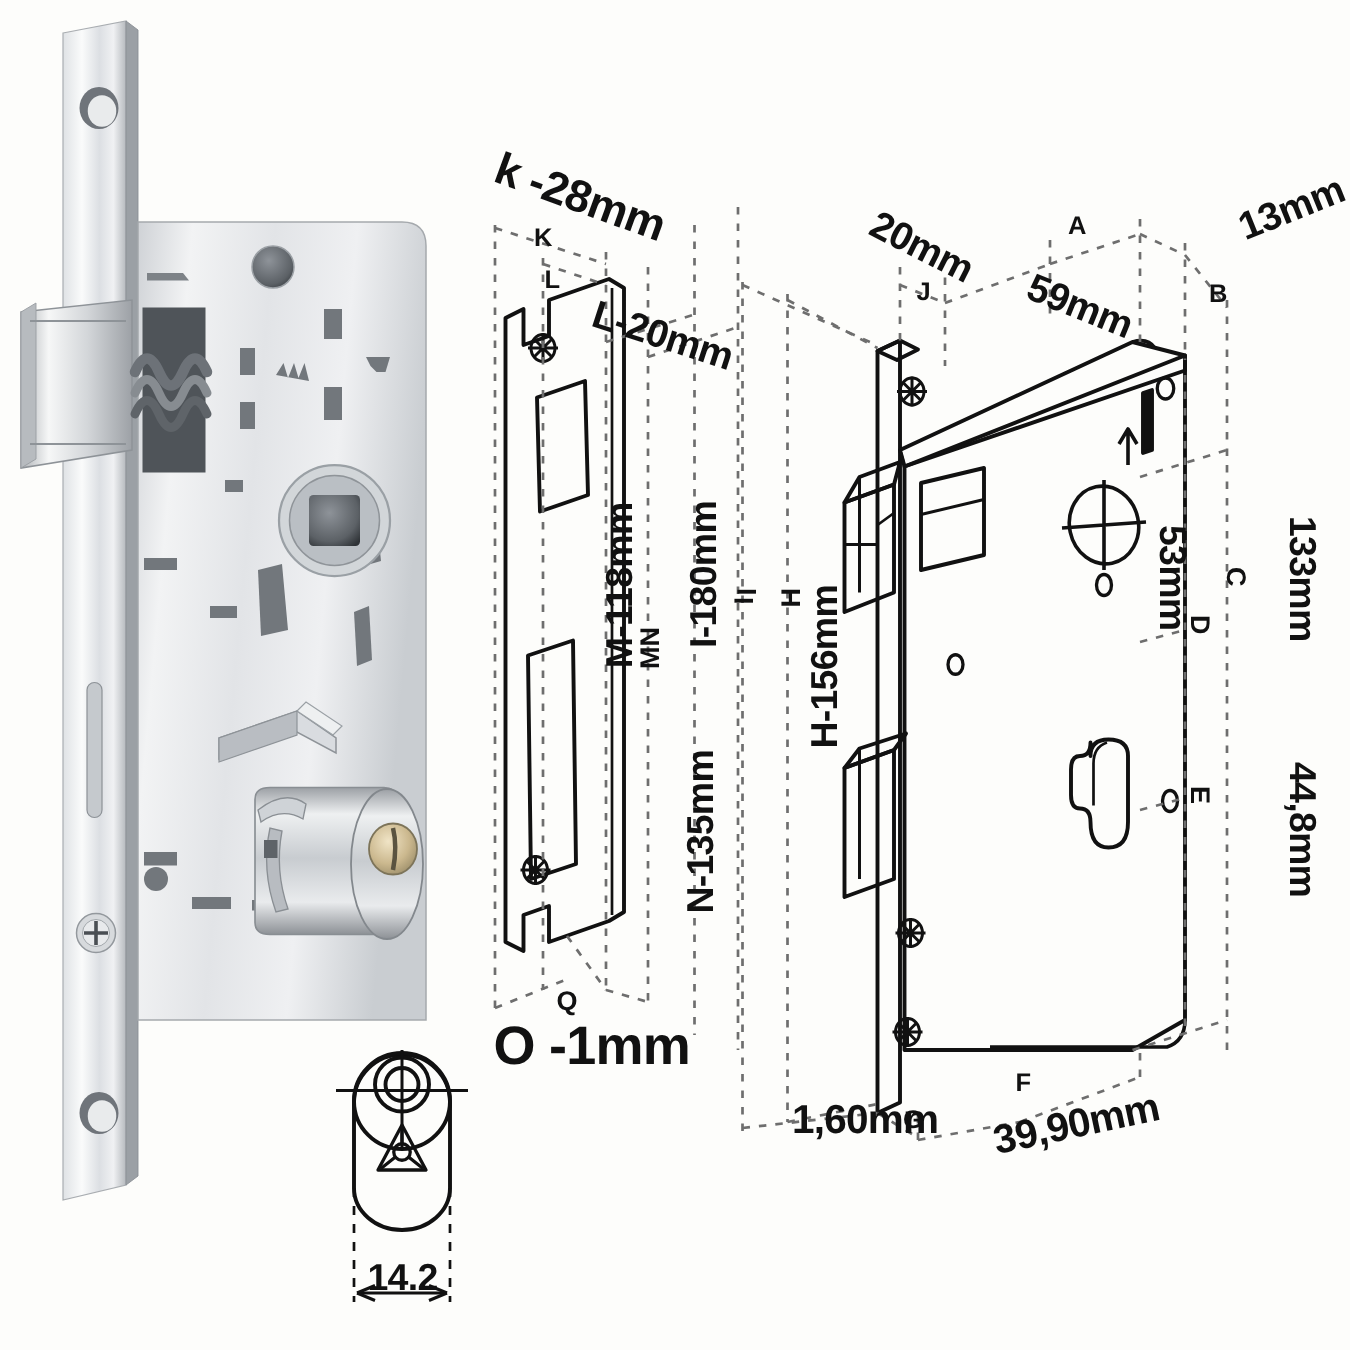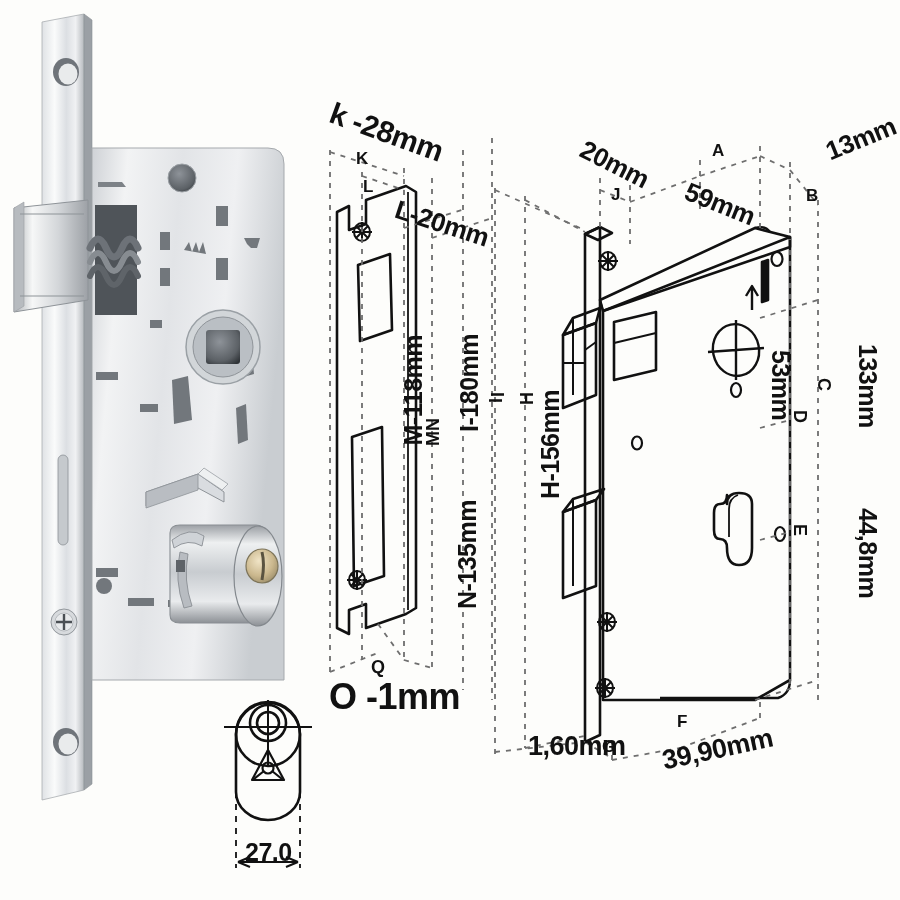--- a/index.html
+++ b/index.html
@@ -395,15 +395,15 @@
   <div class="dimlbl vert" style="left:855px;top:508px;font-size:25px;">44,8mm</div>
 
   <div class="dimlbl" style="left:503px;top:733px;font-size:27px;margin-left:25px;">1,60mm</div>
 
   <div class="keylbl" style="left:602px;top:738px;">G</div>
 
   <div class="keylbl" style="left:677px;top:713px;">F</div>
 
   <div class="dimlbl" style="left:660px;top:748px;font-size:27px;transform:rotate(-12deg);transform-origin:left top;">39,90mm</div>
 
-  <div class="dimlbl" style="left:245px;top:840px;font-size:25px;">27.0</div>
+  <div class="dimlbl" style="left:245px;top:840px;font-size:25px;">14.2</div>
 
 </div>
 
 </body></html>

